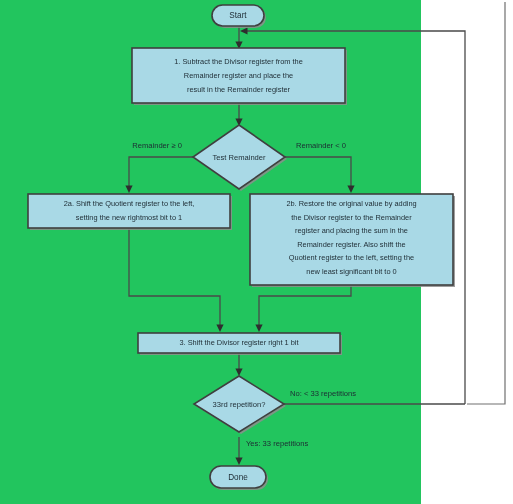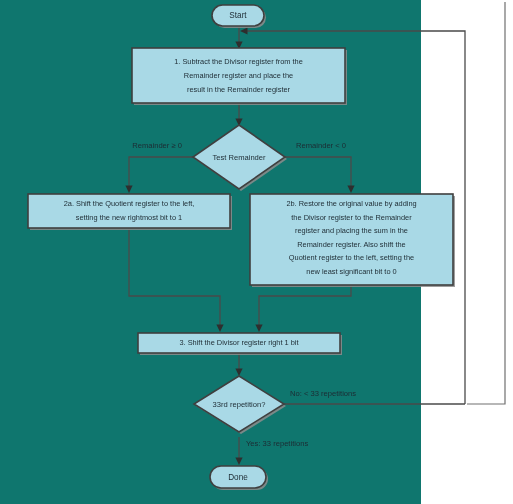--- a/index.html
+++ b/index.html
@@ -10,21 +10,21 @@
   body {
     width: 513px;
     height: 504px;
     font-family: "Liberation Sans", sans-serif;
     overflow: hidden;
   }
   #flowchart-root {
     position: relative;
     width: 421px;
     height: 504px;
-    background: #0f766e;
+    background: #22c55e;
   }
   svg#flow-svg {
     display: block;
     width: 513px;
     height: 504px;
   }
   .node-fill {
     fill: #a9d9e6;
     stroke: #3f3f3f;
     stroke-width: 1.6;

